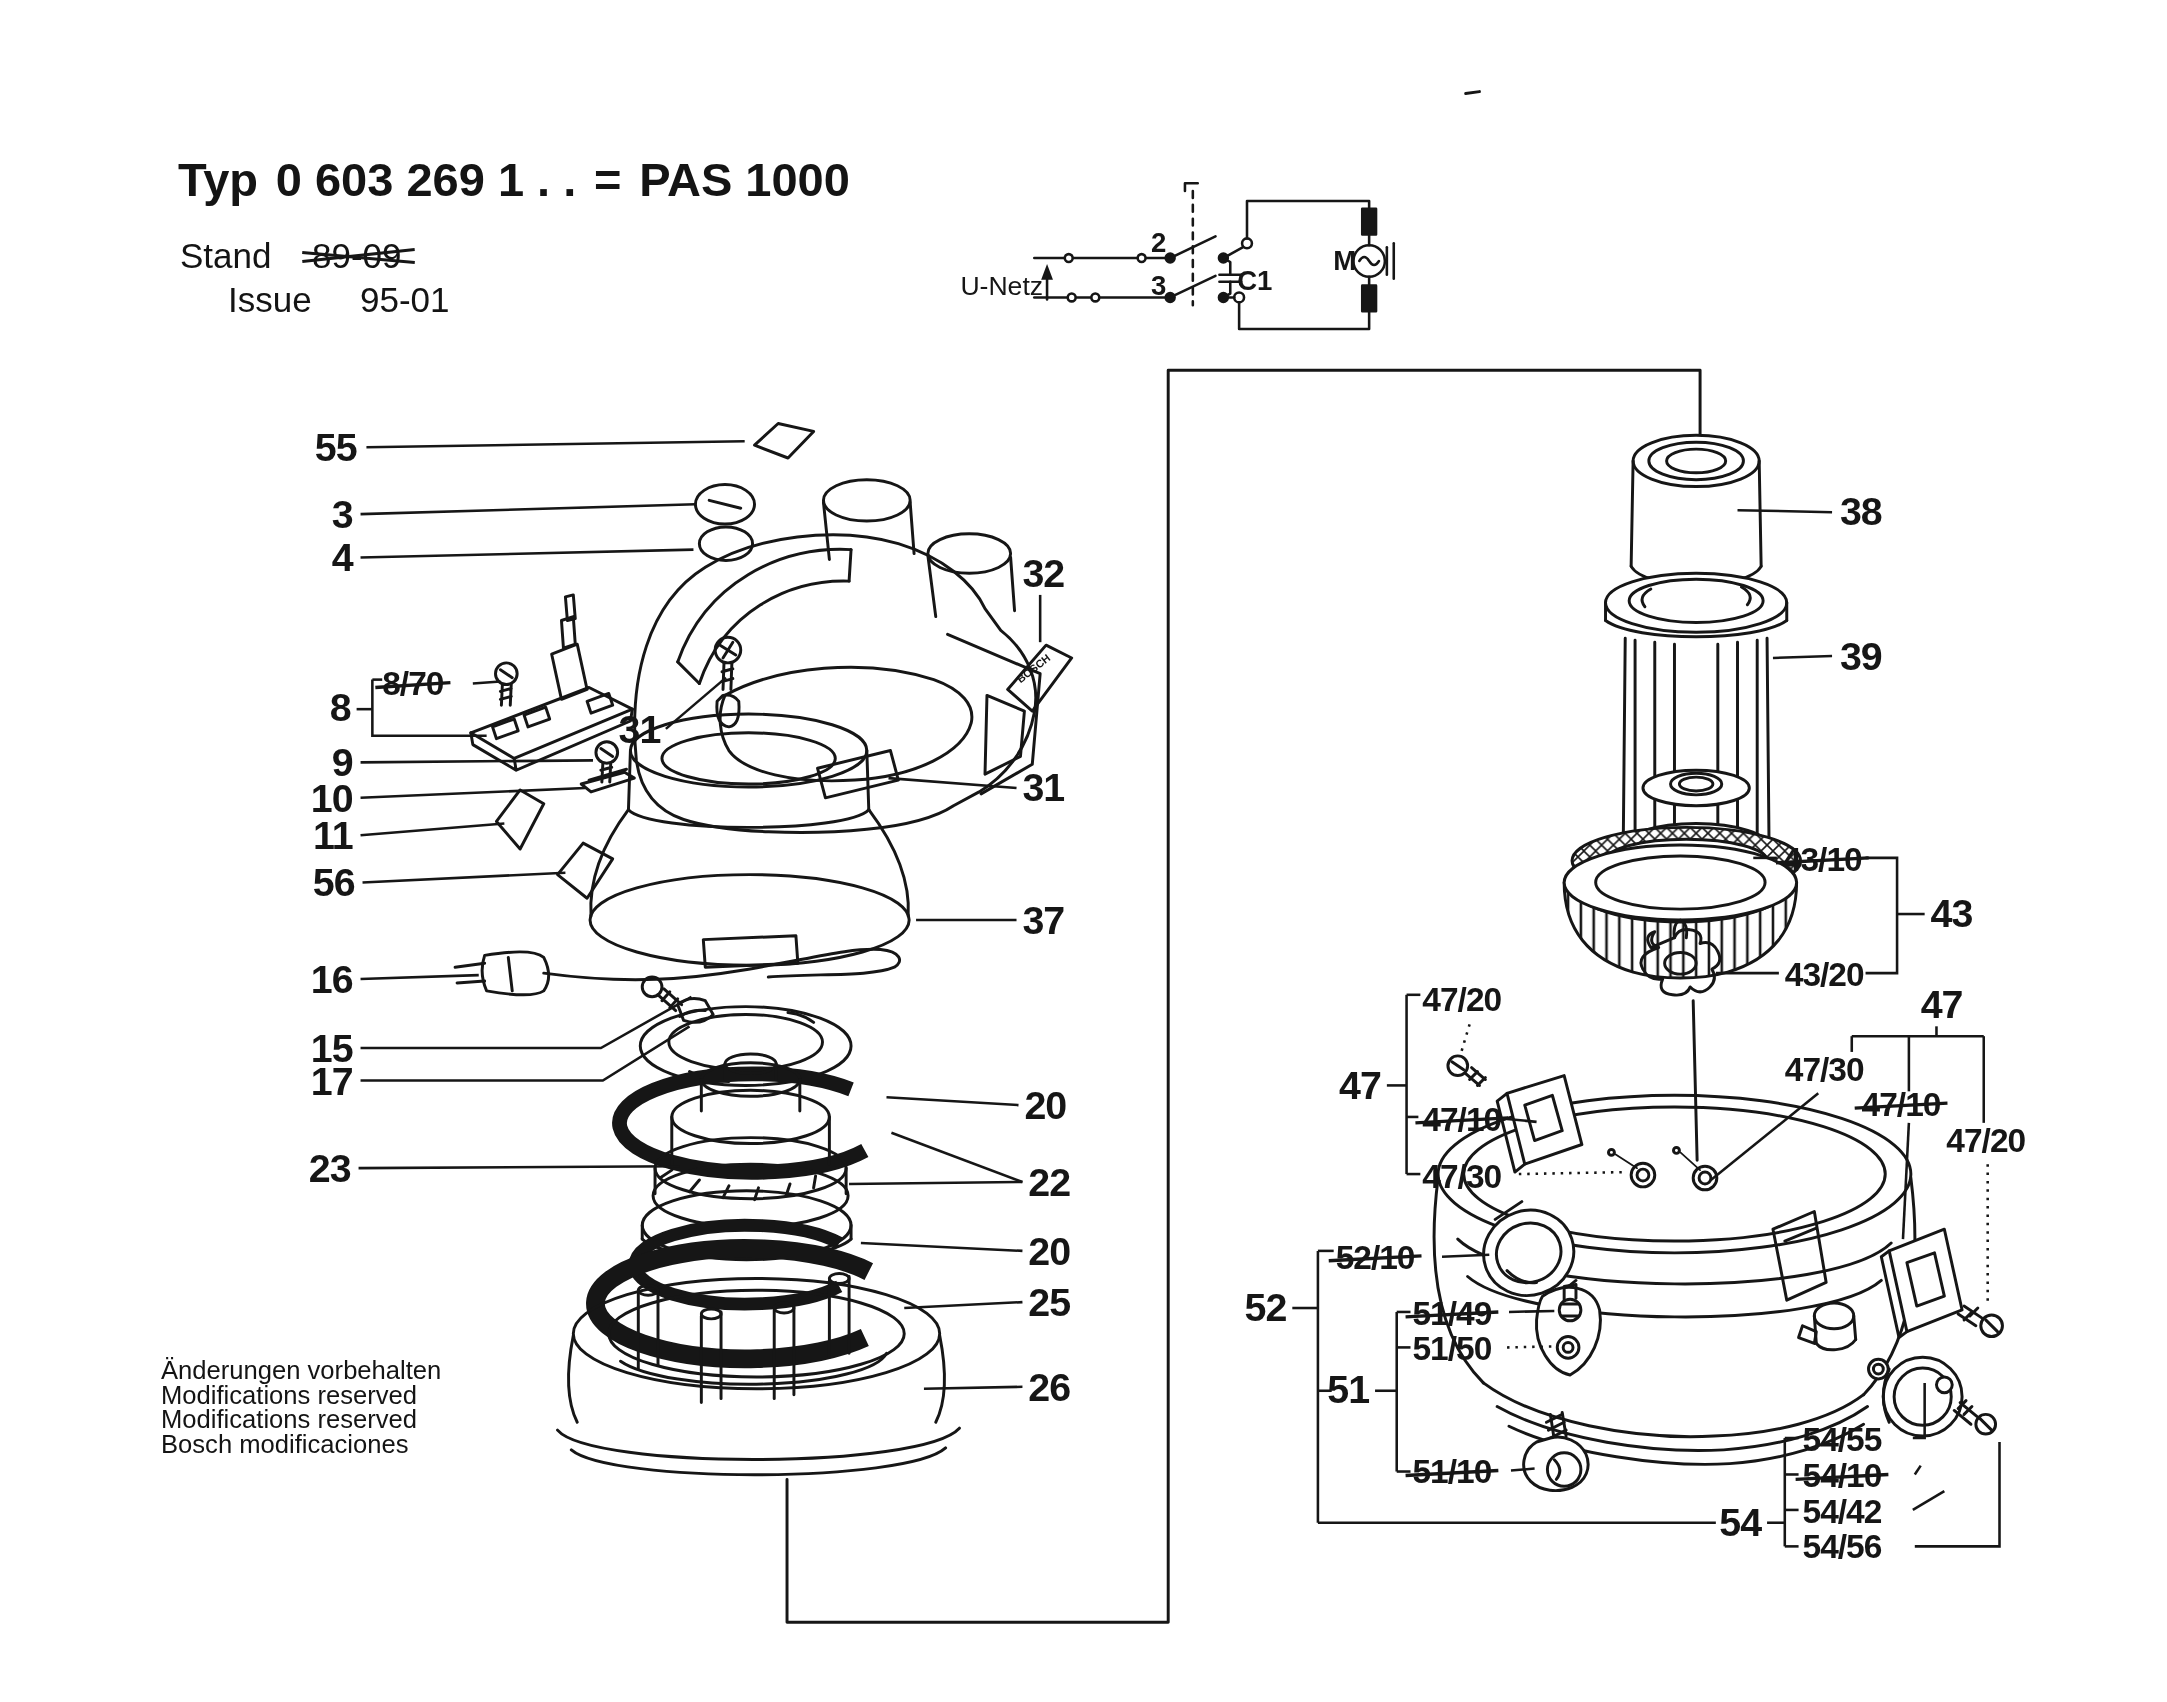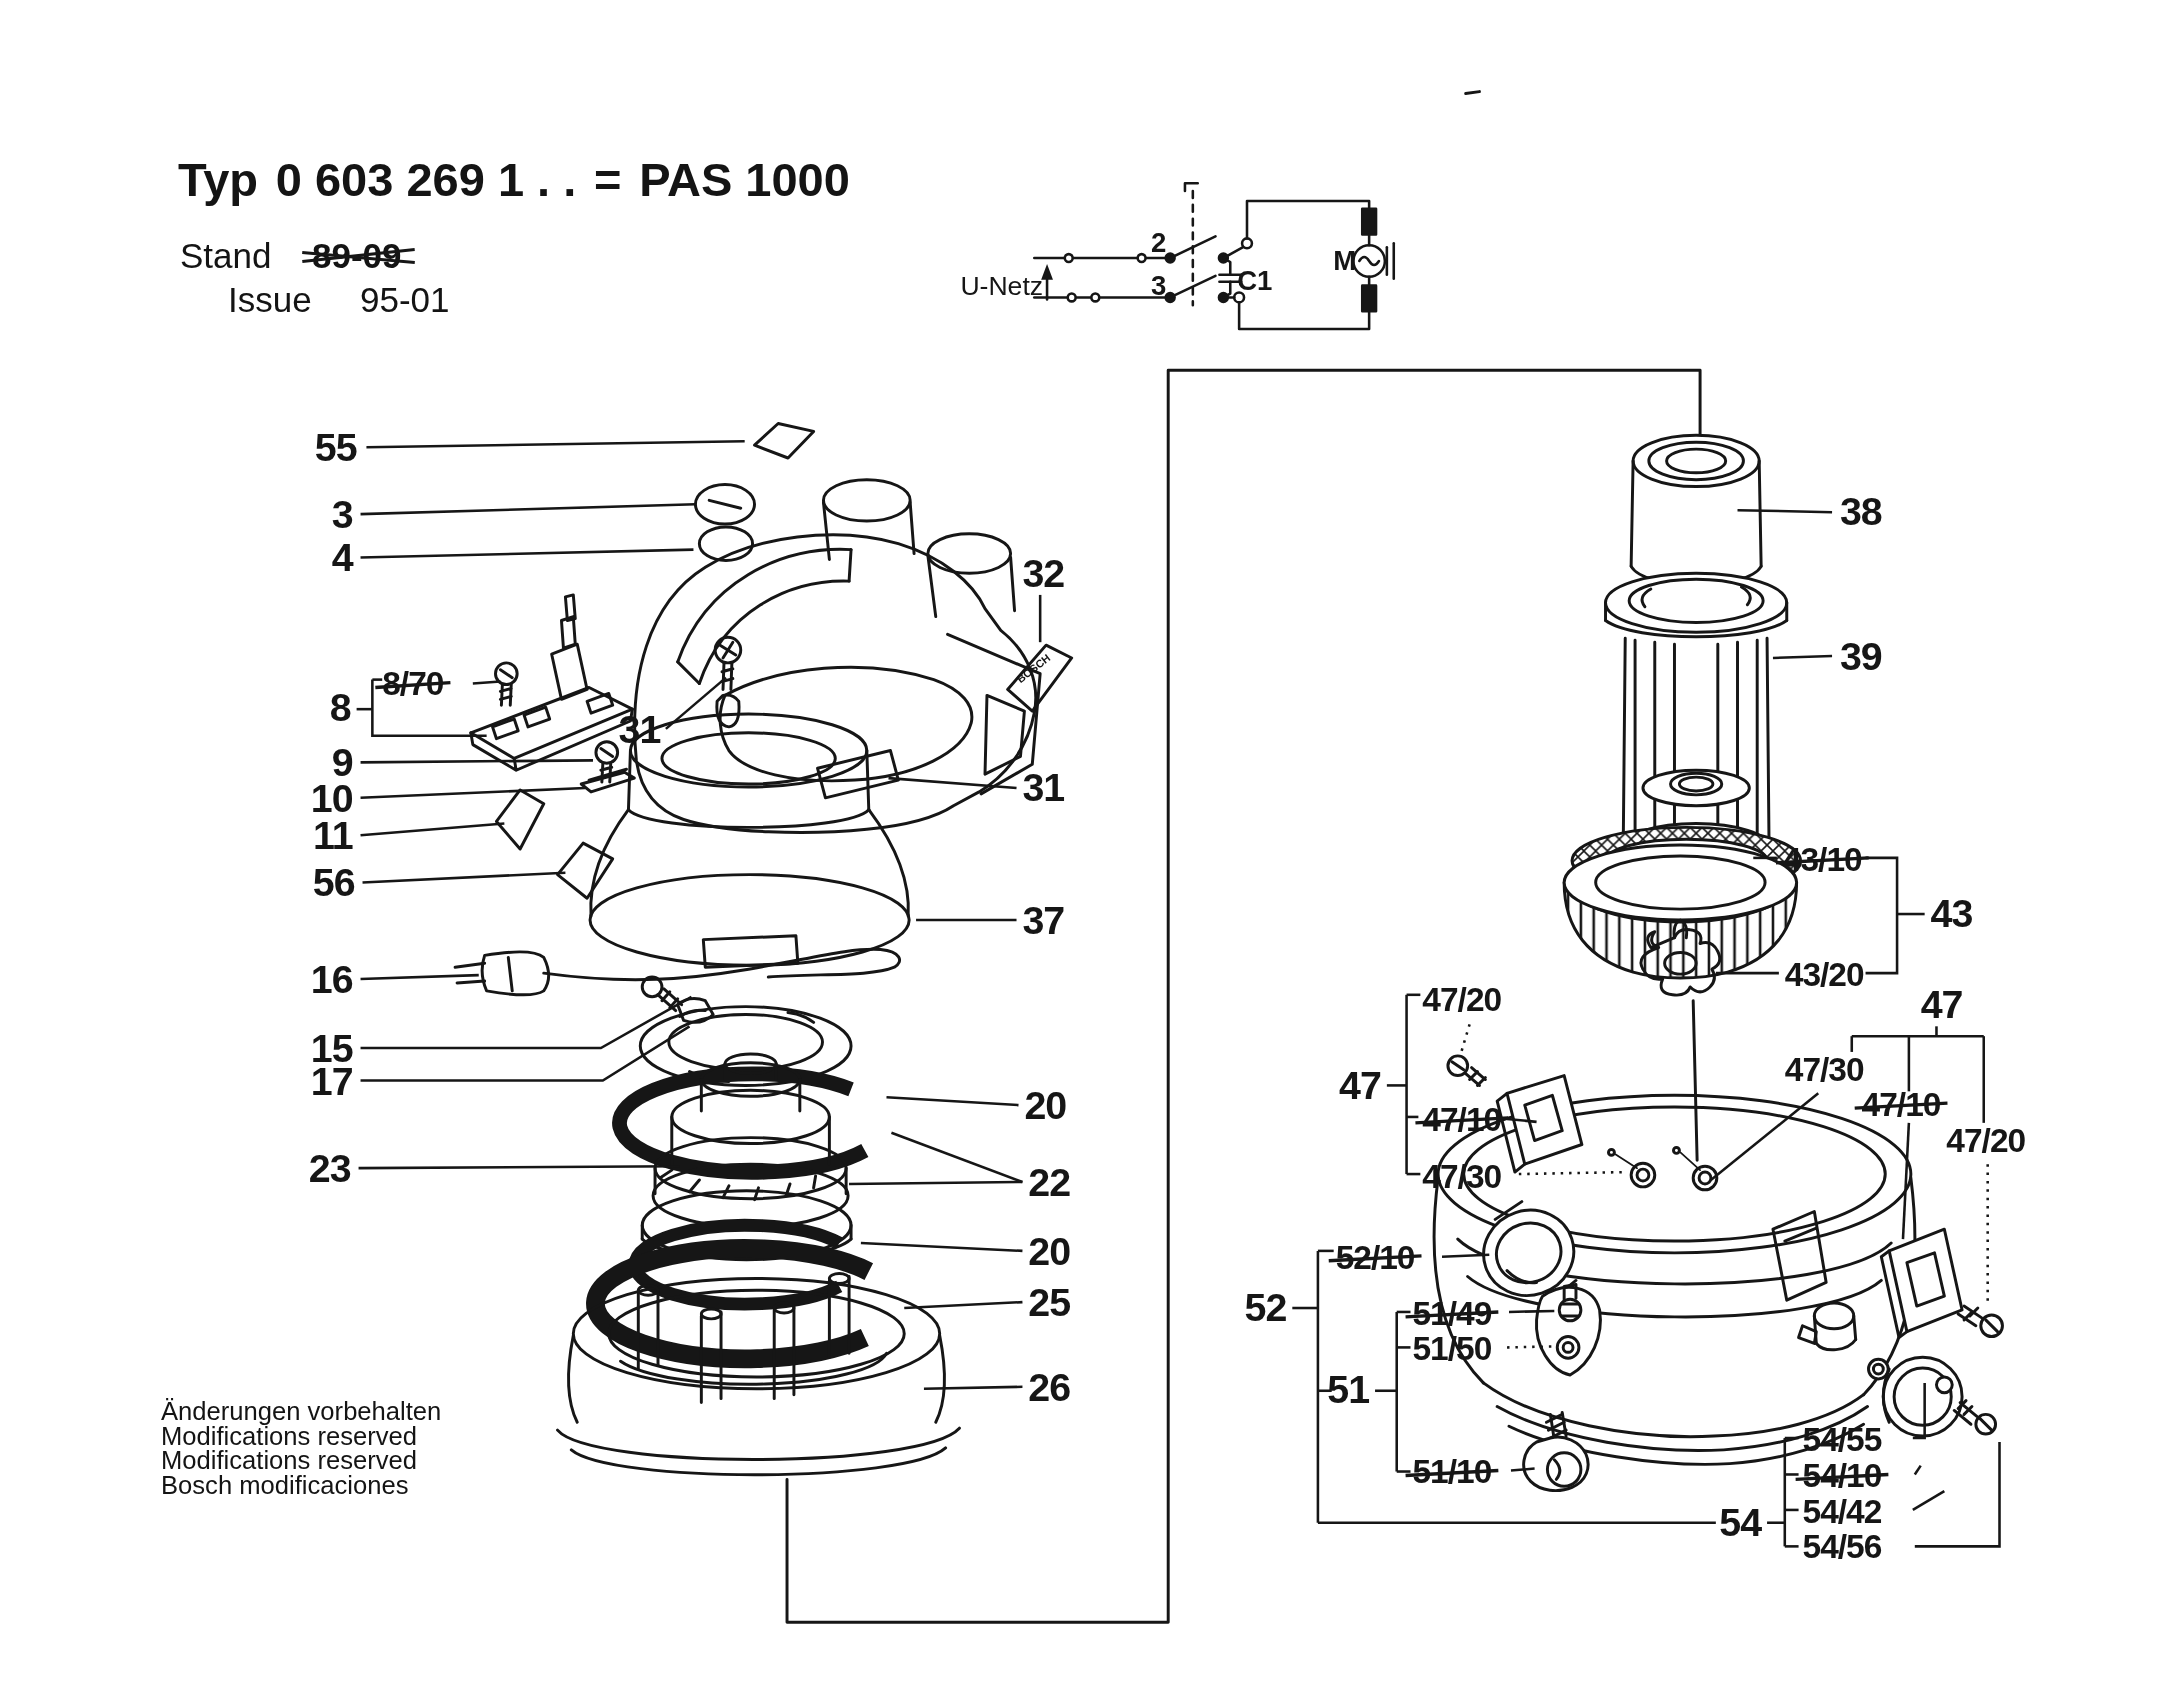--- a/index.html
+++ b/index.html
@@ -7,27 +7,27 @@
         font-family:"Liberation Sans",sans-serif;color:#141414;}
   svg{position:absolute;left:0;top:0;}
   
   .title-line{position:absolute;left:178px;top:156px;font-weight:700;font-size:47px;line-height:1;
               letter-spacing:0;white-space:nowrap;}
   .title-line .sp{margin-right:17.7px;}
   .meta{position:absolute;left:180px;font-size:35px;line-height:1;font-weight:400;white-space:nowrap;}
   .meta .lab{display:inline-block;width:132px;}
   .meta-stand{top:238px;}
   .meta-issue{top:282px;margin-left:48px;}
-  .xstrike{position:relative;display:inline-block;font-weight:bold;}
+  .xstrike{position:relative;display:inline-block;}
   .xstrike::before,.xstrike::after{content:"";position:absolute;left:-9.9px;right:-13.8px;height:3px;
               background:#161616;}
   .xstrike::before{top:46%;transform:rotate(-6deg);}
   .xstrike::after{top:52%;transform:rotate(5deg);}
   
-  .footer{position:absolute;left:161px;top:1399px;}
+  .footer{position:absolute;left:161px;top:1358px;}
   .footer .notice div{font-size:25.6px;line-height:24.6px;font-weight:400;}
   .footer .company{margin-top:6.9px;}
   .footer .company div{font-size:26.6px;line-height:25.6px;font-weight:700;}
   
   .plabel{font-family:"Liberation Sans",sans-serif;font-weight:700;font-size:40px;fill:#161616;letter-spacing:-1px;}
   .plabel.small{font-size:34px;}
   .slabel{font-family:"Liberation Sans",sans-serif;font-size:27px;fill:#161616;font-weight:400;}
   .slabel.b{font-weight:700;font-size:28px;}
   .sticker-txt{font-family:"Liberation Sans",sans-serif;font-size:11px;font-weight:700;fill:#161616;}
 </style>

